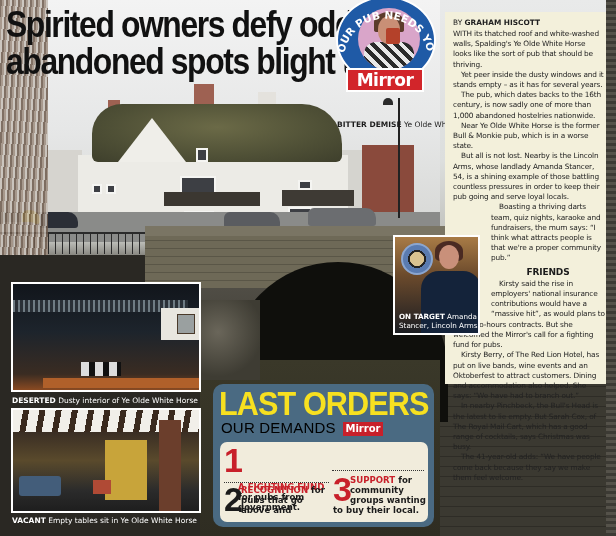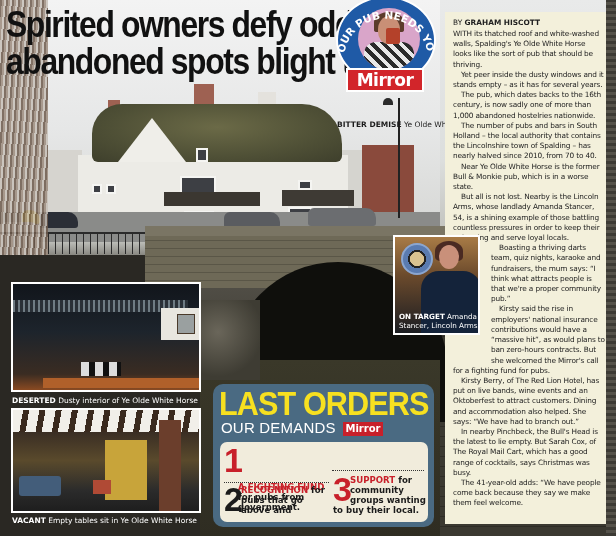--- a/index.html
+++ b/index.html
@@ -111,21 +111,21 @@
   .room-chair { position: absolute; left: 80px; top: 70px; width: 18px; height: 14px; background: #b04a35; }
   .cap-vacant { position: absolute; left: 12px; top: 516px; font-size: 7.5px; color: #fff;
     font-family: "DejaVu Sans", sans-serif; }
 
   
   .orders { position: absolute; left: 213px; top: 384px; width: 221px; height: 143px;
     background: #4a6a82; border-radius: 10px; }
   .orders-title { position: absolute; left: 6px; top: 2px; font-family: "Liberation Sans", sans-serif;
     font-weight: bold; font-size: 34px; line-height: 34px; color: #f7e020; letter-spacing: -1px;
     transform: scaleX(0.9); transform-origin: left top; white-space: nowrap; }
-  .orders-sub { position: absolute; left: 8px; top: 36px; font-size: 15px; line-height: 16px; color: #ffffff;
+  .orders-sub { position: absolute; left: 8px; top: 36px; font-size: 15px; line-height: 16px; color: #000000;
     font-family: "Liberation Sans", sans-serif; letter-spacing: 0.2px; }
   .orders-mirror { position: absolute; left: 130px; top: 38px; width: 40px; height: 14px; background: #c8202a;
     color: #fff; font-family: "DejaVu Sans", sans-serif; font-weight: bold; font-size: 10px; line-height: 14px; text-align: center; }
   .demands { position: absolute; left: 7px; top: 58px; width: 208px; height: 80px;
     background: #f1ecdc; border-radius: 7px; }
   .demand { position: absolute; font-family: "DejaVu Sans", sans-serif; font-weight: bold;
     font-size: 8.6px; line-height: 10px; color: #1b1b1b; }
   .demand .num { position: absolute; font-family: "Liberation Sans", sans-serif; font-weight: bold; font-size: 34px; line-height: 30px; }
   .demand .num.red { color: #c8202a; }
   .demand .num.dark { color: #1b1b1b; }
@@ -139,21 +139,21 @@
   .d2b { left: 113px; top: 4px; width: 92px; }
   .d3 { left: 113px; top: 33px; width: 95px; }
   .d3 .num { left: 0; top: -1px; }
   .d3 .txt { position: absolute; left: 17px; top: 0; width: 80px; }
   .d3 .tail { position: absolute; left: 0; top: 30px; width: 89px; }
   .dots-h { position: absolute; height: 0; border-top: 1.5px dotted #333; }
   .dots-h.a { left: 4px; top: 40px; width: 105px; }
   .dots-h.b { left: 112px; top: 28px; width: 92px; }
 
   
-  .article { position: absolute; left: 445px; top: 12px; width: 161px; height: 512px; background: #f3f0db; }
+  .article { position: absolute; left: 445px; top: 12px; width: 161px; height: 372px; background: #f3f0db; }
   .byline { position: absolute; left: 8px; top: 6px; font-family: "DejaVu Sans", sans-serif; font-size: 7.4px; color: #222; }
   .byline b { font-weight: bold; }
   .body-text { position: absolute; left: 8px; top: 17px; width: 152px;
     font-family: "DejaVu Sans", sans-serif; font-size: 7.35px; line-height: 10.2px; color: #222; letter-spacing: -0.15px; }
   .body-text p { text-indent: 8px; }
   .body-text p.first { text-indent: 0; }
   .subhead { font-family: "DejaVu Sans", sans-serif; font-weight: bold; font-size: 9px; text-align: center; margin: 3px 0 2px 0; color: #1b1b1b; }
 
   
   .photo-target { position: absolute; left: 393px; top: 235px; width: 87px; height: 100px; border: 2px solid #fff;
@@ -295,25 +295,25 @@
 
 <div class="article">
   <div class="byline">
     <span>BY</span>
     <b>GRAHAM HISCOTT</b>
   </div>
   <div class="body-text">
     <p class="first">WITH its thatched roof and white-washed walls, Spalding's Ye Olde White Horse looks like the sort of pub that should be thriving.</p>
     <p>Yet peer inside the dusty windows and it stands empty – as it has for several years.</p>
     <p>The pub, which dates backs to the 16th century, is now sadly one of more than 1,000 abandoned hostelries nationwide.</p>
-    <p>The number of pubs and bars in South Holland – the local authority that contains the Lincolnshire town of Spalding – has nearly halved since 2010, from 70 to 40.</p>
     <p>Near Ye Olde White Horse is the former Bull &amp; Monkie pub, which is in a worse state.</p>
     <p>But all is not lost. Nearby is the Lincoln Arms, whose landlady Amanda Stancer, 54, is a shining example of those battling countless pressures in order to keep their pub going and serve loyal locals.</p>
     <div style="float:left;width:38px;height:108px;margin-top:6px;"></div>
     <p>Boasting a thriving darts team, quiz nights, karaoke and fundraisers, the mum says: “I think what attracts people is that we're a proper community pub.”</p>
+    <div class="subhead">FRIENDS</div>
     <p>Kirsty said the rise in employers' national insurance contributions would have a “massive hit”, as would plans to ban zero-hours contracts. But she welcomed the Mirror's call for a fighting fund for pubs.</p>
     <p>Kirsty Berry, of The Red Lion Hotel, has put on live bands, wine events and an Oktoberfest to attract customers. Dining and accommodation also helped. She says: “We have had to branch out.”</p>
     <p>In nearby Pinchbeck, the Bull's Head is the latest to lie empty. But Sarah Cox, of The Royal Mail Cart, which has a good range of cocktails, says Christmas was busy.</p>
     <p>The 41-year-old adds: “We have people come back because they say we make them feel welcome.</p>
 
   </div>
 </div>
 
 <div class="photo-target">
   <div class="dartboard"></div>

